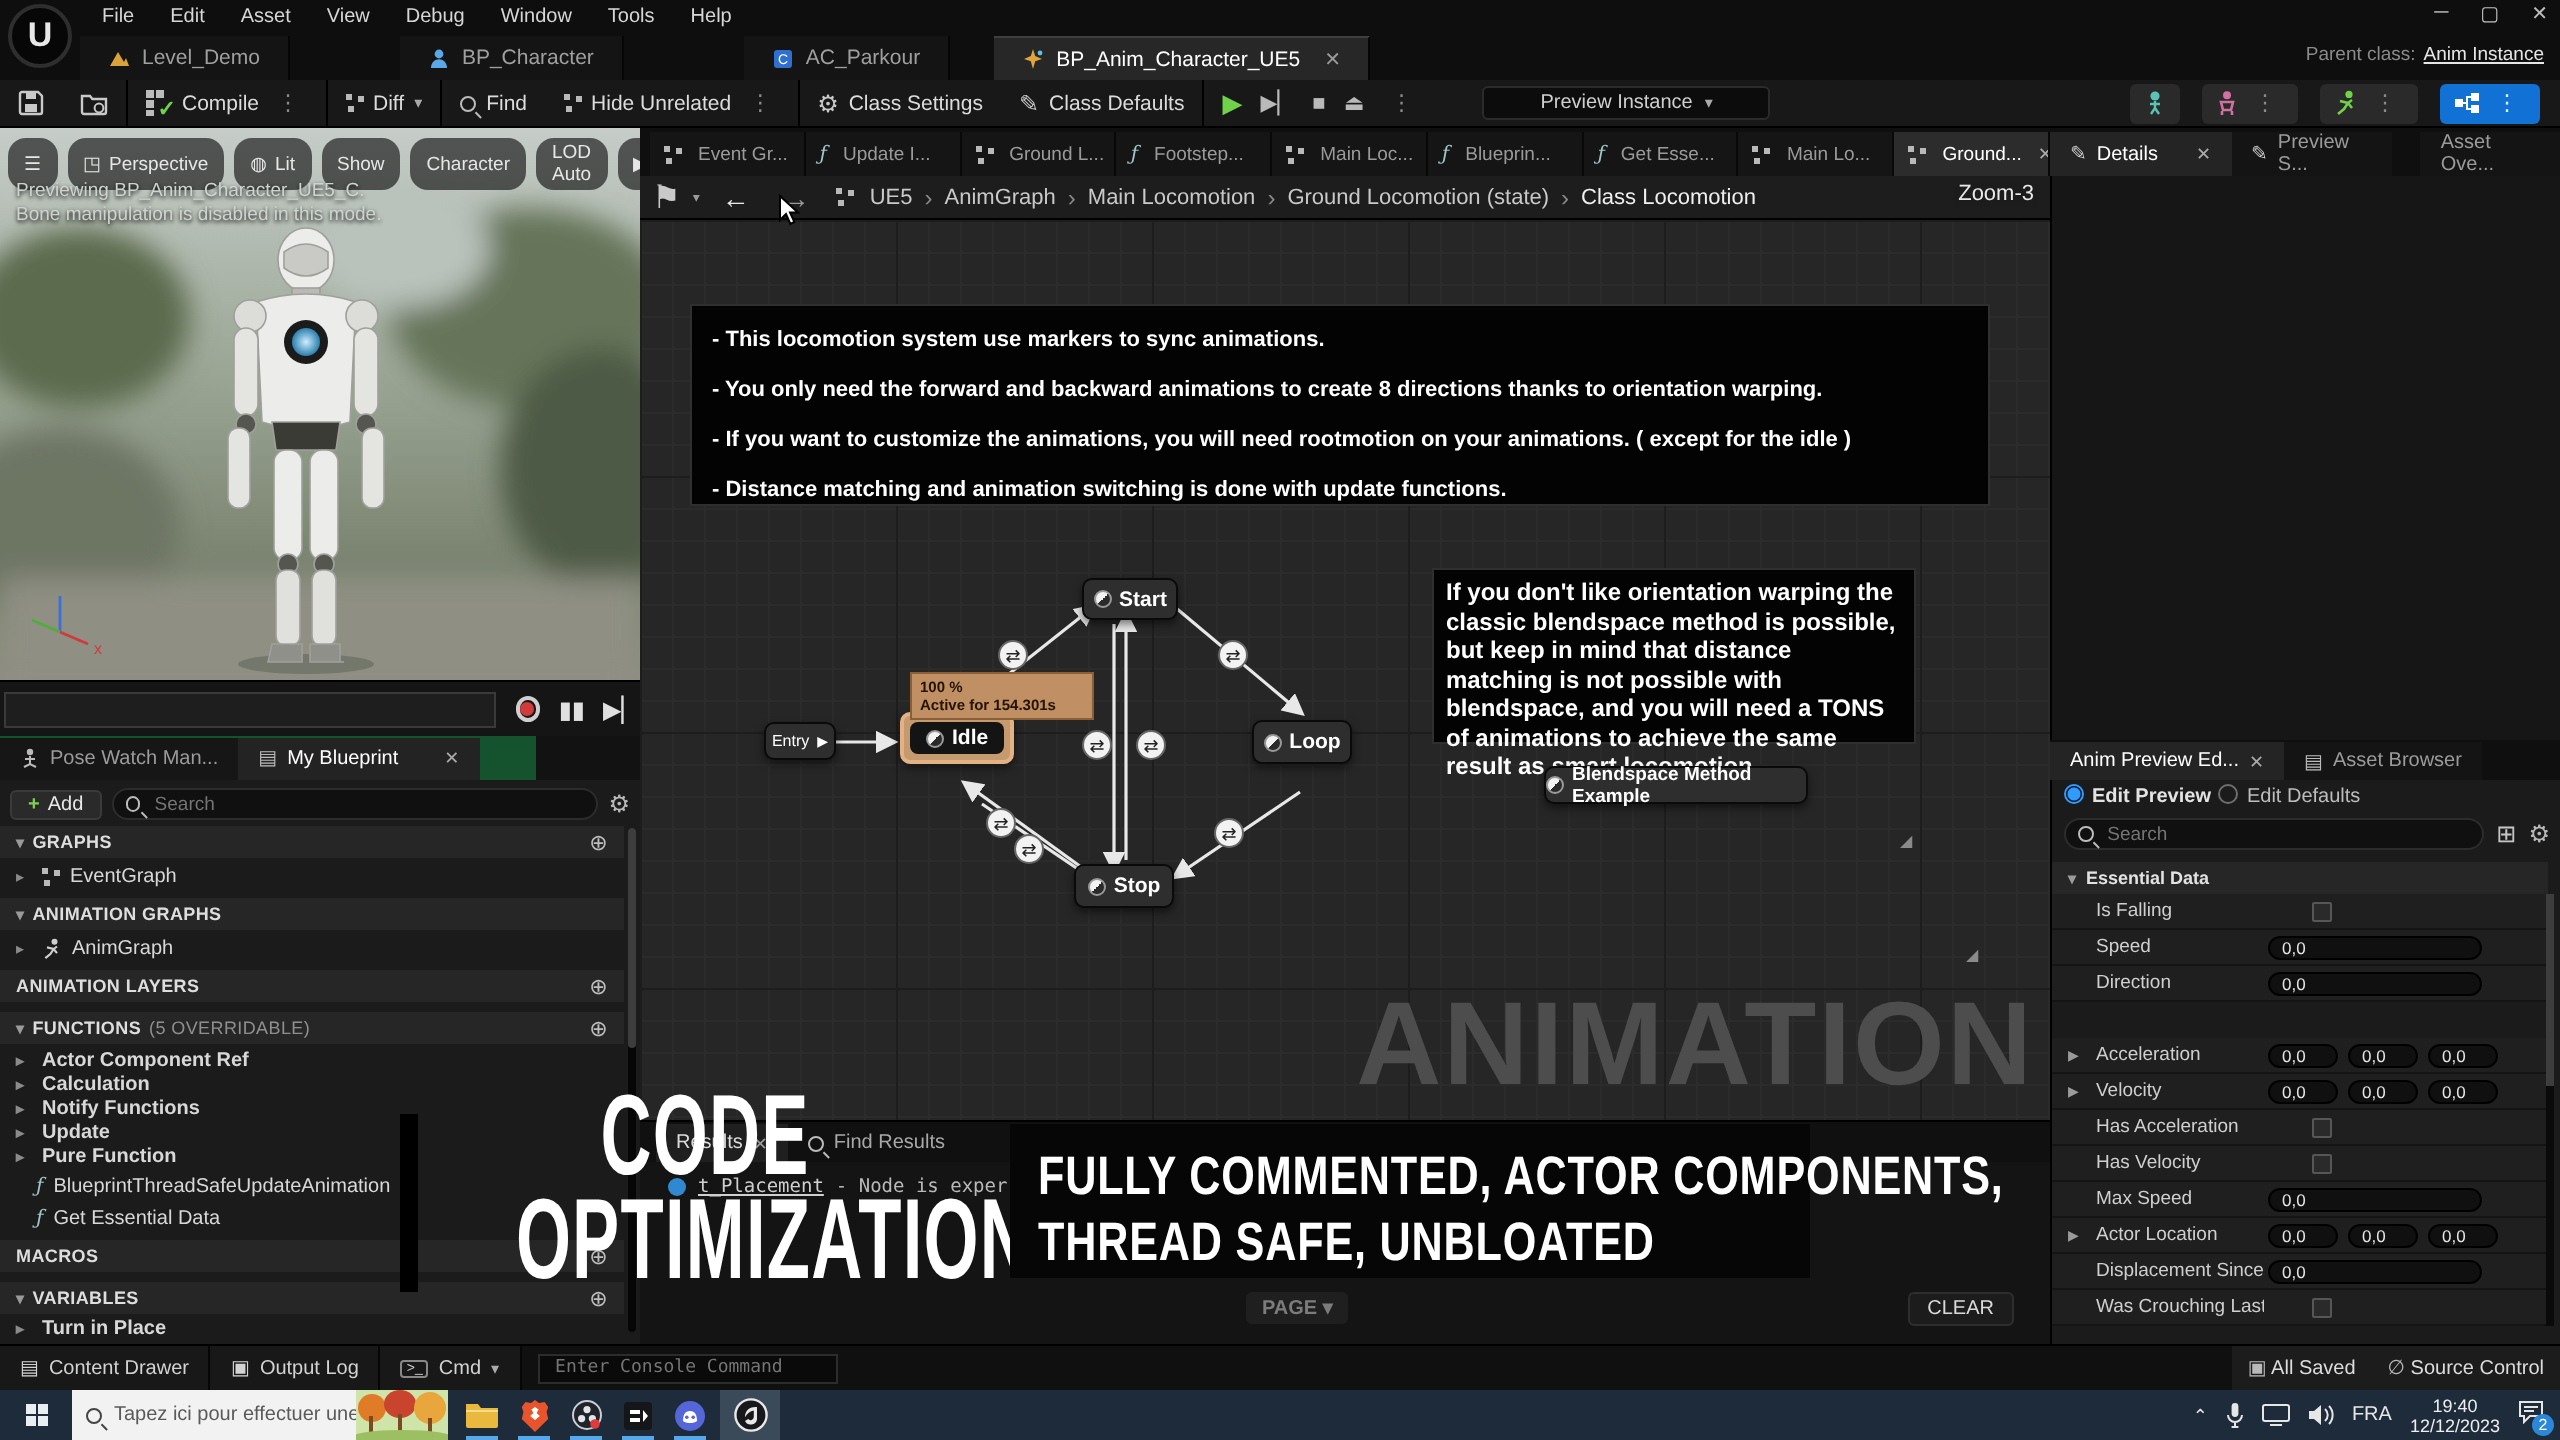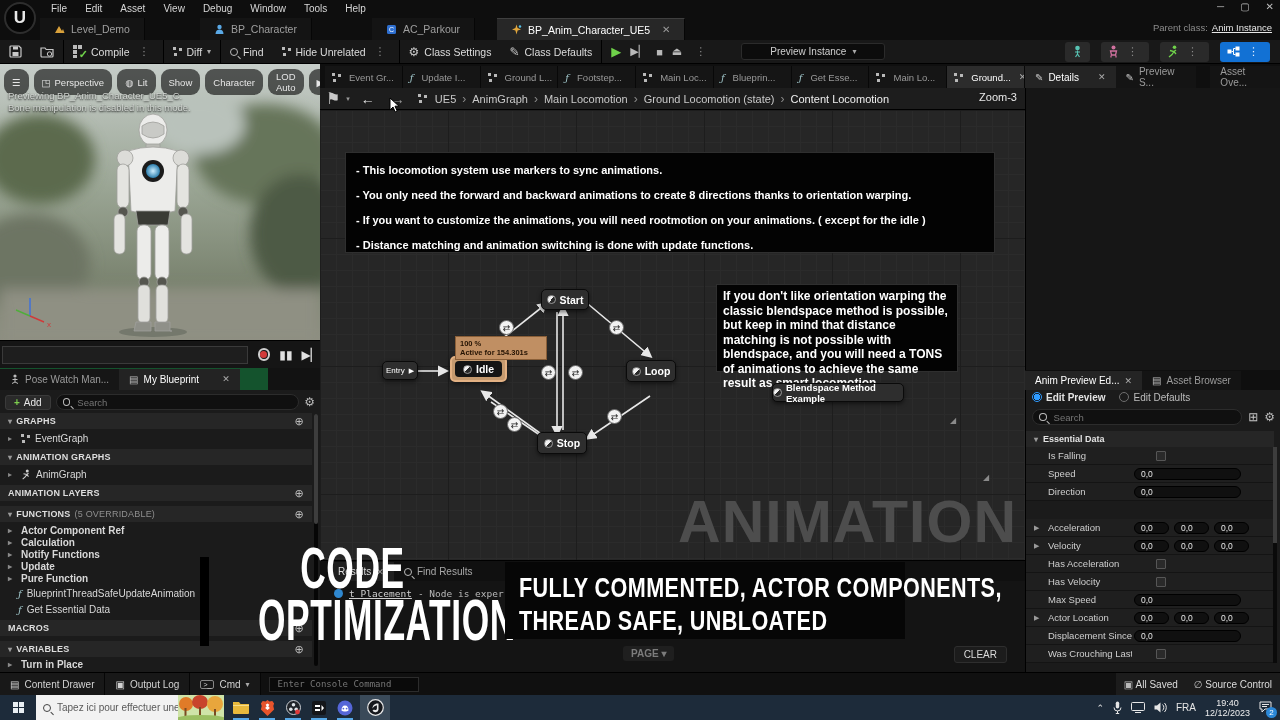--- a/index.html
+++ b/index.html
@@ -104,21 +104,21 @@
   .codeoptim{left:200px;top:542px;width:305px;z-index:41;text-align:center;color:#fff;font-weight:bold;transform:scaleX(.62);line-height:52px;font-size:57px;letter-spacing:1px;}
   .banner{left:505px;top:562px;width:400px;height:77px;background:#060606;z-index:41;color:#fff;font-weight:bold;padding:10px 0 0 14px;}
   .banner div{font-size:27px;line-height:33px;transform:scaleX(.8);transform-origin:left;white-space:nowrap;letter-spacing:.5px;}
   
   .righttabs{left:1025px;top:64px;width:255px;height:24px;background:#0f0f0f;display:flex;align-items:flex-end;}
   .rtab{height:22px;display:flex;align-items:center;gap:5px;font-size:10px;color:#9b9b9b;padding:0 10px;background:#141414;}
   .rtab.active{background:#242424;color:#fff;}
   .detailsbody{left:1025px;top:88px;width:255px;height:282px;background:#161616;border-left:1px solid #000;}
   .animtabs{left:1025px;top:370px;width:255px;height:20px;background:#0f0f0f;display:flex;align-items:flex-end;}
   .rightpanel{left:1025px;top:390px;width:255px;height:282px;background:#1b1b1b;border-left:1px solid #000;}
-  .radiorow{position:absolute;left:6px;top:2px;display:flex;gap:14px;align-items:center;font-size:10px;color:#e3e3e3;font-weight:bold;}
+  .radiorow{position:absolute;left:6px;top:2px;display:flex;gap:4px;align-items:center;font-size:10px;color:#e3e3e3;font-weight:bold;}
   .radio{width:10px;height:10px;border-radius:50%;border:1.5px solid #6e6e6e;display:inline-block;vertical-align:-1px;margin-right:4px;}
   .radio.sel{border-color:#2f9bff;background:radial-gradient(circle at 50% 50%,#2f9bff 0 3px,#10151c 3.5px);}
   .rsearchrow{position:absolute;left:6px;top:19px;width:243px;display:flex;align-items:center;gap:6px;}
   .rsect{position:absolute;left:0;top:41px;width:248px;height:16px;background:#262626;color:#e2e2e2;font-size:9px;font-weight:bold;display:flex;align-items:center;gap:5px;padding-left:8px;}
   .prow{position:absolute;left:0;width:248px;height:18px;display:flex;align-items:center;border-bottom:1px solid #141414;background:#1f1f1f;}
   .prow .lbl{font-size:9.5px;color:#cfcfcf;margin-left:22px;width:84px;overflow:hidden;white-space:nowrap;}
   .prow .tri{position:absolute;left:8px;color:#9a9a9a;font-size:7px;}
   .chk{width:10px;height:10px;background:#2a2a2a;border:1px solid #565656;border-radius:1px;}
   .fld{height:12px;background:#101010;border:1px solid #000;border-radius:6px;color:#e6e6e6;font-size:8.5px;display:flex;align-items:center;padding-left:6px;}
   .fld.w1{width:107px;}
@@ -544,21 +544,21 @@
     <span class="navarrow dim">→</span>
     <span class="icon-graph" style="margin:0 2px"></span>
     <span class="bc-item">UE5</span>
       <span class="bc-sep">›</span>
     <span class="bc-item">AnimGraph</span>
       <span class="bc-sep">›</span>
     <span class="bc-item">Main Locomotion</span>
       <span class="bc-sep">›</span>
     <span class="bc-item">Ground Locomotion (state)</span>
       <span class="bc-sep">›</span>
-    <span class="bc-item last">Content Locomotion</span>
+    <span class="bc-item last">Class Locomotion</span>
     <span class="zoomlabel">Zoom-3</span>
   </div>
 
   <svg class="cursor" style="left:389px;top:97px" width="13" height="17" viewBox="0 0 13 17">
       <path d="M1 1v12l3-3 2.2 5 2-1-2.2-4.8H10z" fill="#fff" stroke="#000" stroke-width="1"></path>
     </svg>
 
   <div class="abs canvas">
 
     <div class="comment" style="left:25px;top:42px;width:650px;height:101px;padding:5px 10px">

